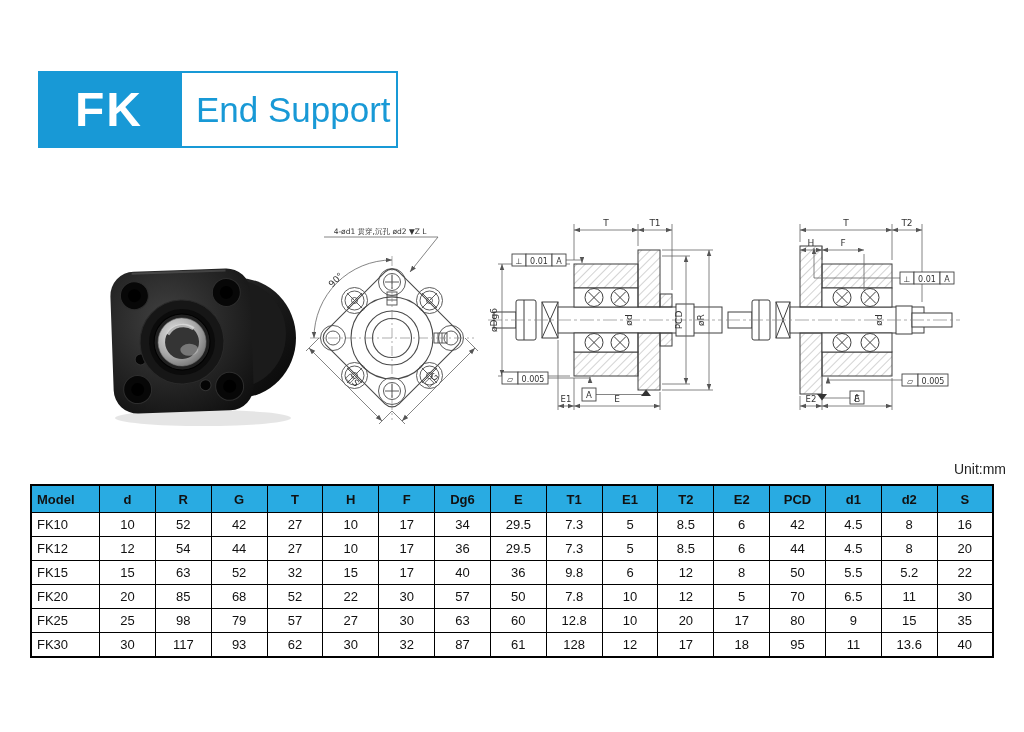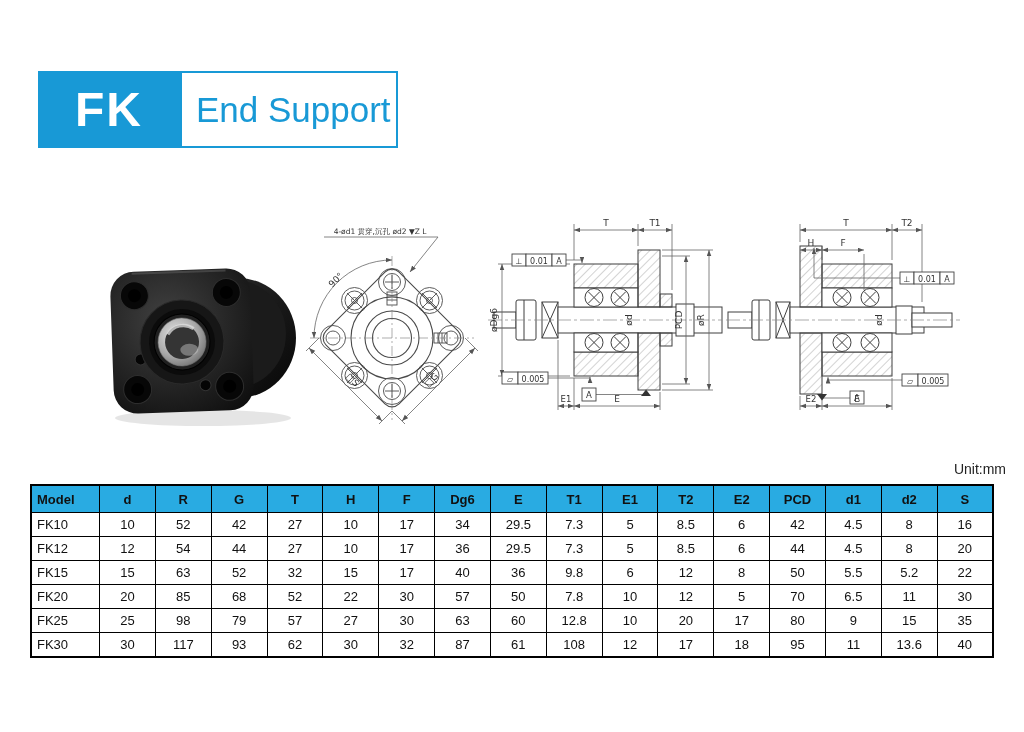--- a/index.html
+++ b/index.html
@@ -467,21 +467,21 @@
         <tr>
           <td class="model-col">FK30</td>
           <td>30</td>
           <td>117</td>
           <td>93</td>
           <td>62</td>
           <td>30</td>
           <td>32</td>
           <td>87</td>
           <td>61</td>
-          <td>108</td>
+          <td>128</td>
           <td>12</td>
           <td>17</td>
           <td>18</td>
           <td>95</td>
           <td>11</td>
           <td>13.6</td>
           <td>40</td>
         </tr>
       </tbody>
   </table>

